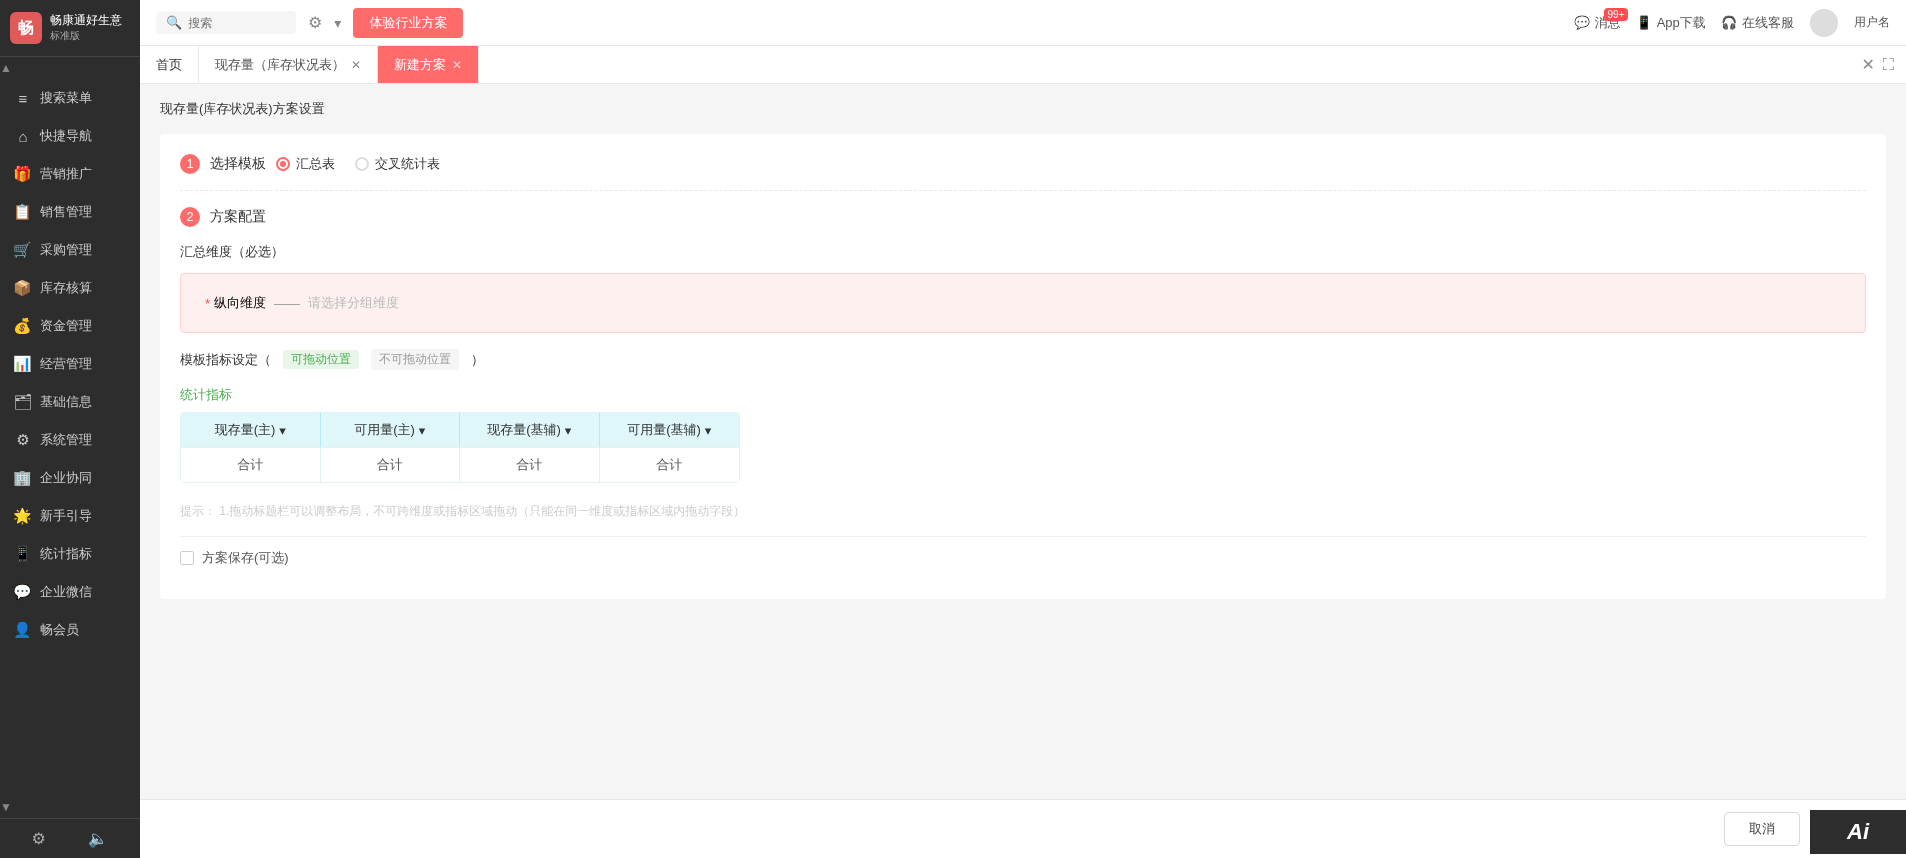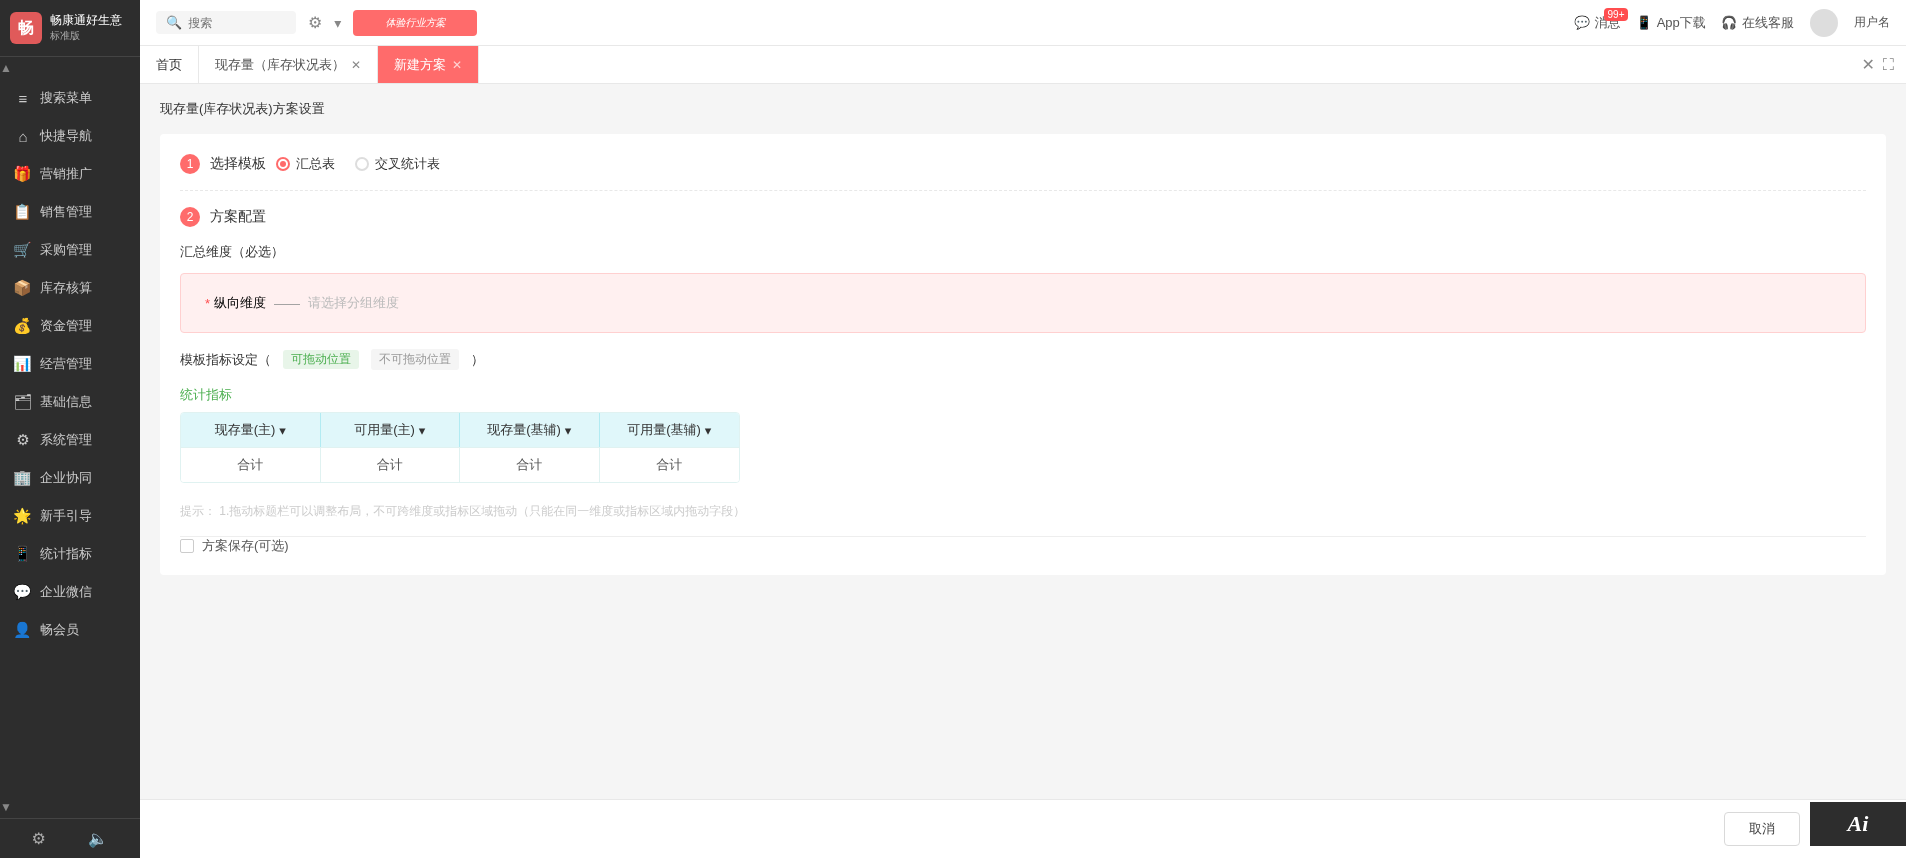--- a/index.html
+++ b/index.html
@@ -122,24 +122,23 @@
     .topbar-gear {
       color: #888;
       font-size: 16px;
       cursor: pointer;
     }
     .topbar-trial-btn {
       background: #ff6b6b;
       color: white;
       border: none;
       border-radius: 4px;
-      padding: 6px 32px;
-      cursor: pointer;
-      font-size: 10px;
-      font-style: italic;
+      padding: 6px 16px;
+      cursor: pointer;
+      font-size: 13px;
     }
     .topbar-right {
       display: flex;
       align-items: center;
       gap: 16px;
     }
     .topbar-msg {
       display: flex;
       align-items: center;
       gap: 4px;
@@ -417,21 +416,21 @@
       font-size: 12px;
       color: #ccc;
     }
     .tips-section p { margin-bottom: 6px; }
 
     
     .save-option {
       display: flex;
       align-items: center;
       gap: 8px;
-      padding: 0 0;
+      padding: 12px 0;
       font-size: 13px;
       color: #555;
       border-top: 1px solid #eee;
       margin-top: 16px;
     }
     .save-checkbox {
       width: 14px;
       height: 14px;
       border: 1px solid #ccc;
       border-radius: 2px;
@@ -463,33 +462,32 @@
       color: white;
       border: none;
       border-radius: 4px;
       cursor: pointer;
       font-size: 13px;
     }
 
     
     .ai-badge {
       position: fixed;
-      bottom: 12px;
+      bottom: 4px;
       right: 0;
       width: 96px;
       height: 44px;
       background: #2d2d2d;
       display: flex;
       align-items: center;
       justify-content: center;
       color: white;
       font-size: 22px;
       font-style: italic;
       font-weight: bold;
-      font-family: Liberation Serif, serif;
     }
     .sidebar-scroll-arrow {
       color: #888;
       font-size: 12px;
       cursor: pointer;
       padding: 4px 0;
     }
   </style>
 </head>
 <body>

